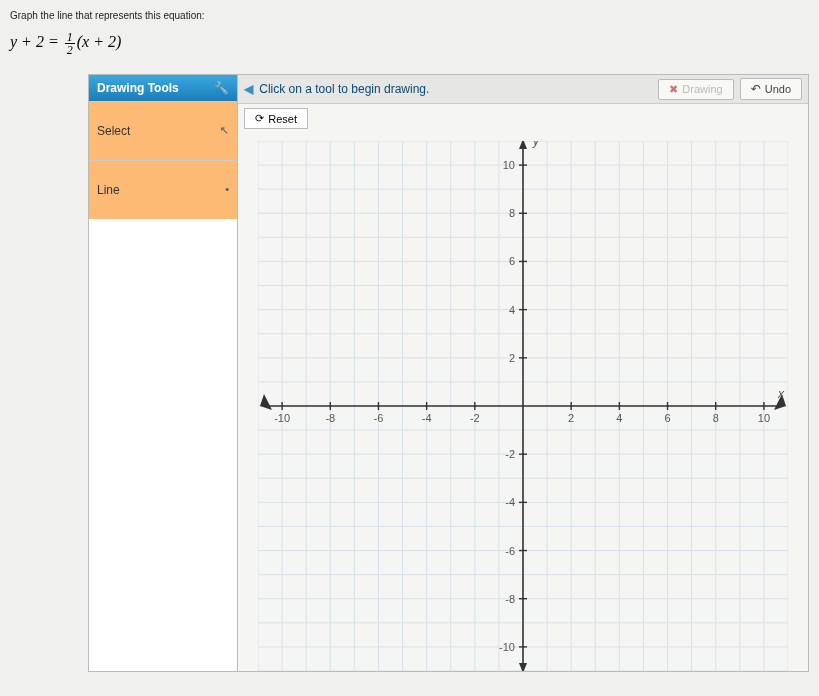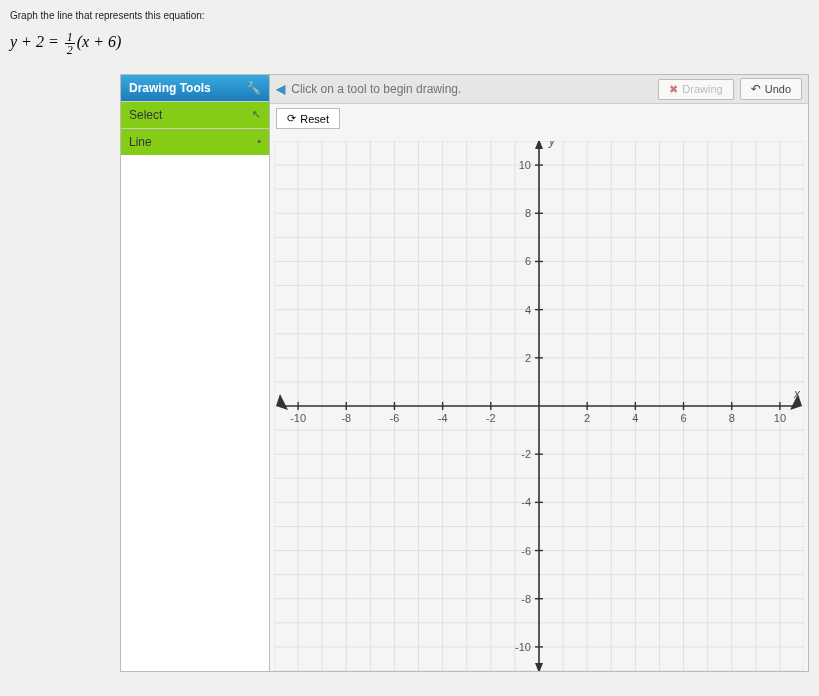--- a/index.html
+++ b/index.html
@@ -11,44 +11,44 @@
     height: 696px;
     overflow: hidden;
   }
   .question-area { margin-bottom: 18px; }
   .question-text { font-size: 10px; color: #222; margin-bottom: 10px; }
   .equation { font-size: 16px; font-style: italic; font-family: Liberation Serif, serif; }
   .fraction { display: inline-block; vertical-align: middle; text-align: center; font-size: 12px; line-height: 1; margin: 0 2px; }
   .fraction .num { display: block; border-bottom: 1px solid #000; padding: 0 2px; }
   .fraction .den { display: block; padding: 0 2px; }
 
-  .workspace { display: flex; margin-left: 110px; }
+  .workspace { display: flex; margin-left: 78px; }
   .tools-panel { width: 150px; border: 1px solid #bbb; background: #fff; }
   .tools-header {
     background: linear-gradient(#3ba8e0, #1a7db8);
     color: #fff; font-weight: bold; font-size: 12px;
     padding: 6px 8px; display: flex; justify-content: space-between; align-items: center;
   }
   .wrench { font-size: 12px; }
   .tool-row {
     border-top: 1px solid #ccc;
-    padding: 6px 8px; font-size: 12px; color: #333;
+    padding: 22px 8px; font-size: 12px; color: #333;
     display: flex; justify-content: space-between; 
-    cursor: pointer; background: #84cc16;
+    cursor: pointer; background: #fdba74;
   }
   .tool-icon { font-size: 11px; color: #555; }
 
   .canvas-area { flex: 1; border: 1px solid #bbb; border-left: none; background: #f5f5f3; position: relative; }
   .top-bar {
     display: flex; align-items: center; gap: 6px;
     background: #e6e6e4; border-bottom: 1px solid #ccc;
     height: 29px; padding: 0 6px; font-size: 12px; color: #555;
   }
   .arrow-left { color: #3a8fc4; font-weight: bold; }
-  .hint-text { flex: 1; color: #737373; }
+  .hint-text { flex: 1; color: #0c4a6e; }
   .btn {
     border: 1px solid #bbb; background: #f8f8f6;
     padding: 3px 10px; font-size: 11px; color: #444;
     border-radius: 2px; cursor: pointer; display: inline-flex; align-items: center; gap: 4px;
   }
   .btn.disabled { color: #bbb; cursor: default; }
   .close-x { color: #c77; }
   .undo-icon { font-size: 12px; }
   .reset-row { padding: 4px 6px; }
   .reset-btn { border: 1px solid #bbb; background: #fff; padding: 3px 10px; font-size: 11px; display: inline-flex; align-items: center; gap: 4px; cursor: pointer; }
@@ -59,21 +59,21 @@
 </head>
 <body>
 
 <div class="question-area">
   <div class="question-text">Graph the line that represents this equation:</div>
   <div class="equation">
     <span>y + 2 =</span>
     <span class="fraction">
       <span class="num">1</span>
       <span class="den">2</span>
-    </span><span>(x + 6)</span>
+    </span><span>(x + 2)</span>
   </div>
 </div>
 
 <div class="workspace">
   <div class="tools-panel">
     <div class="tools-header">
       <span>Drawing Tools</span>
       <span class="wrench">🔧</span>
     </div>
     <div class="tool-row">

